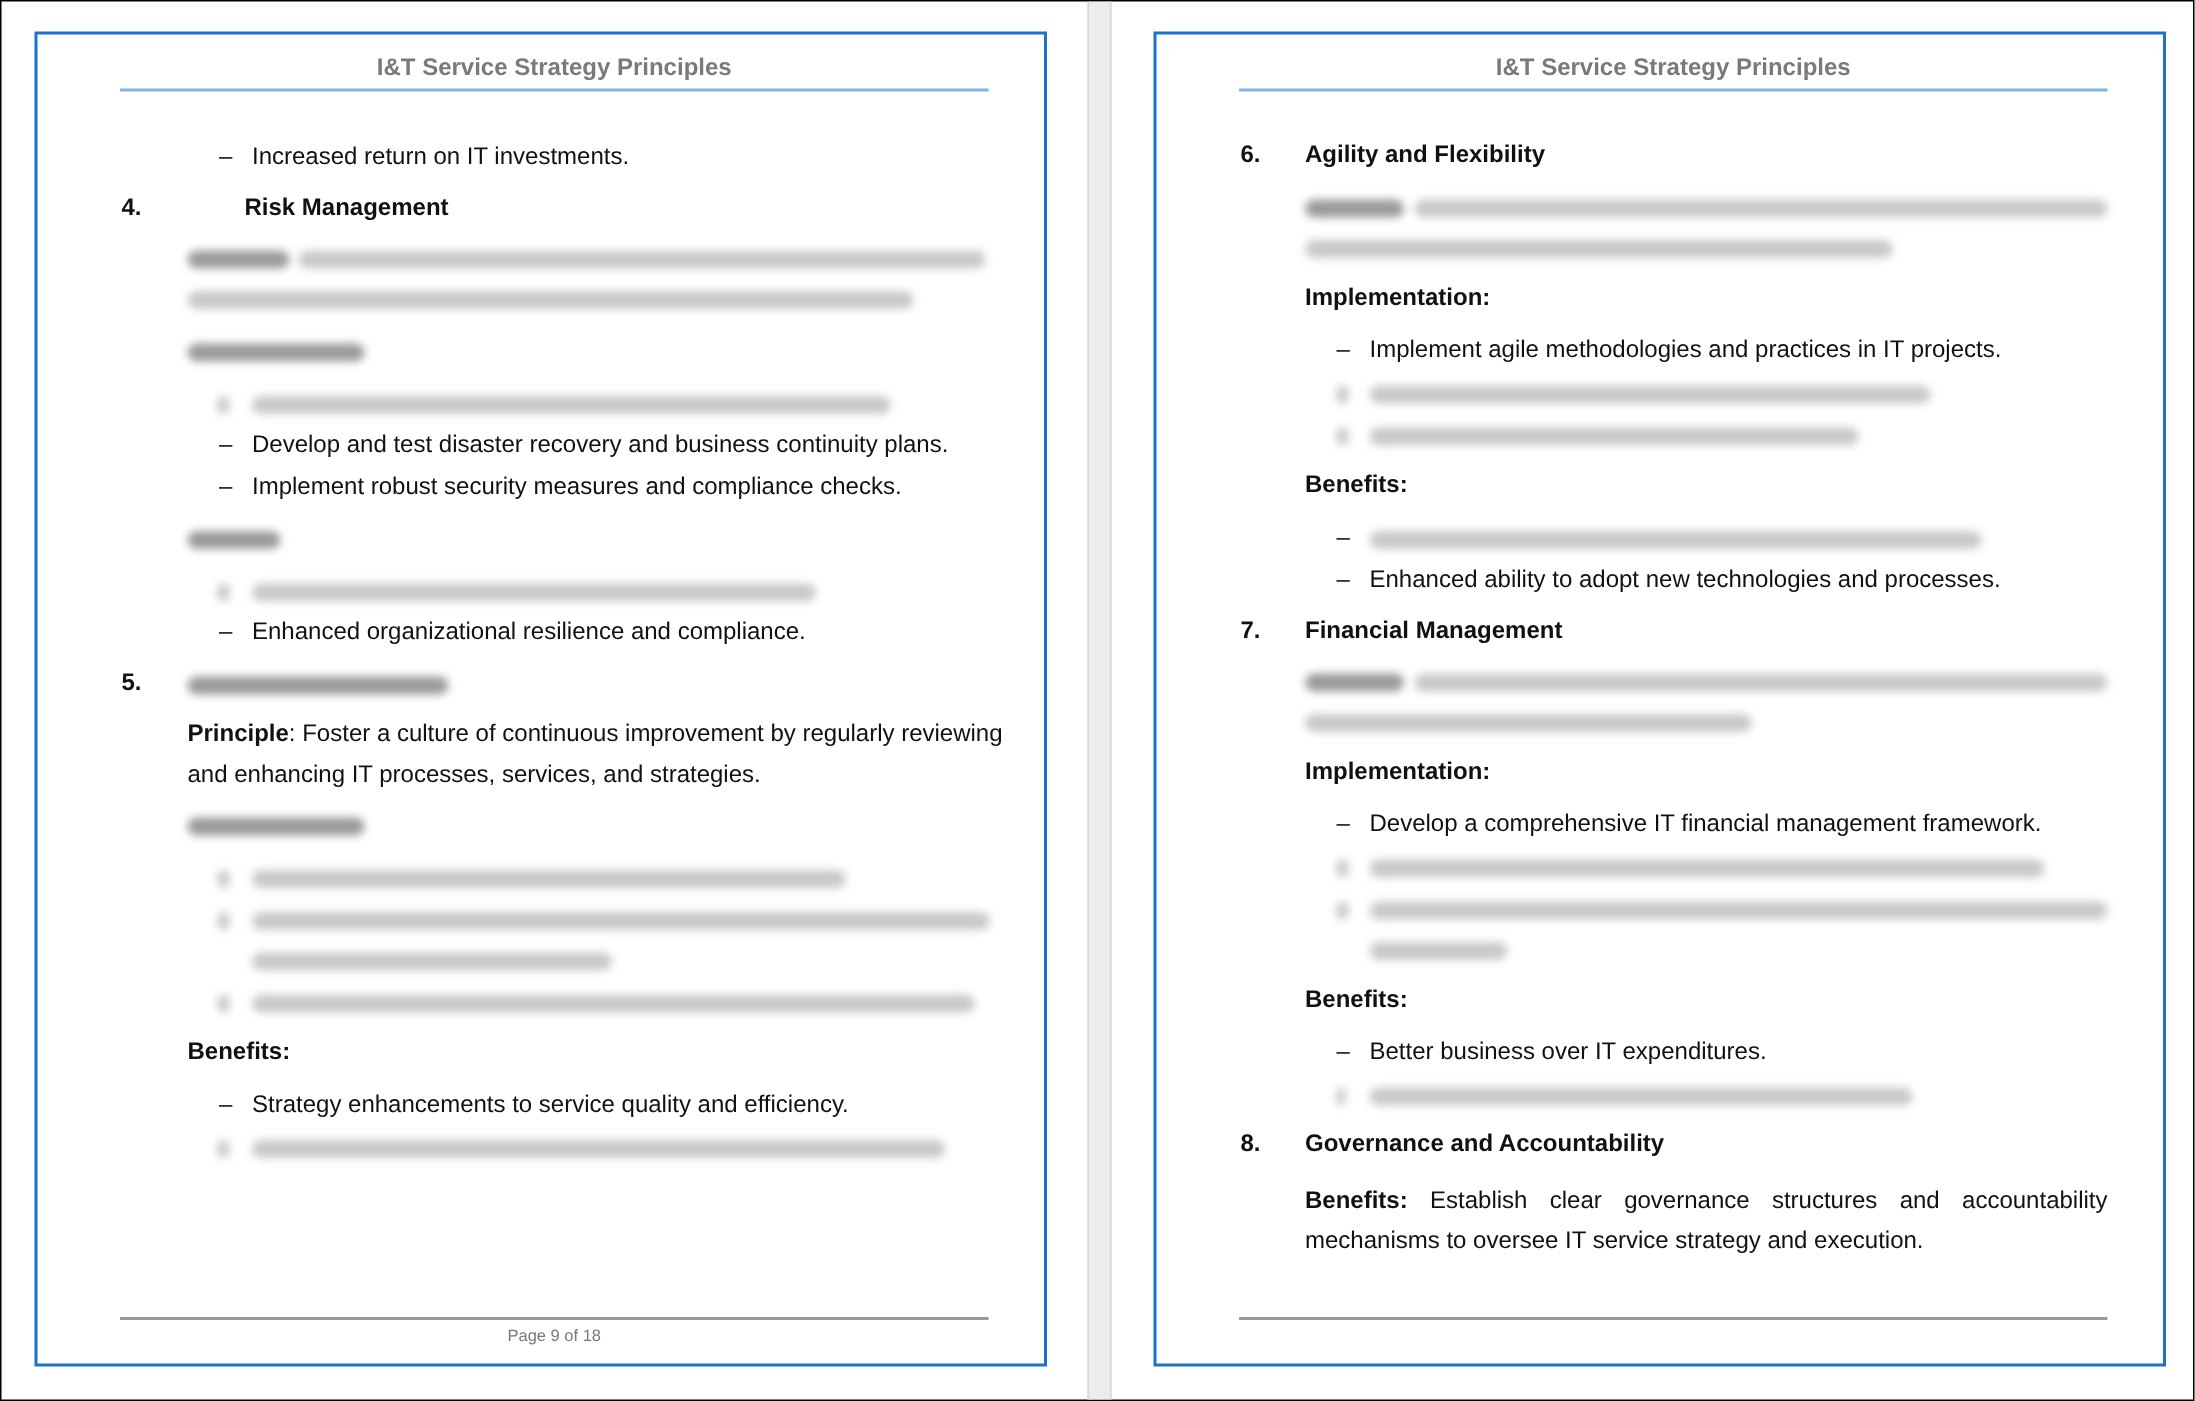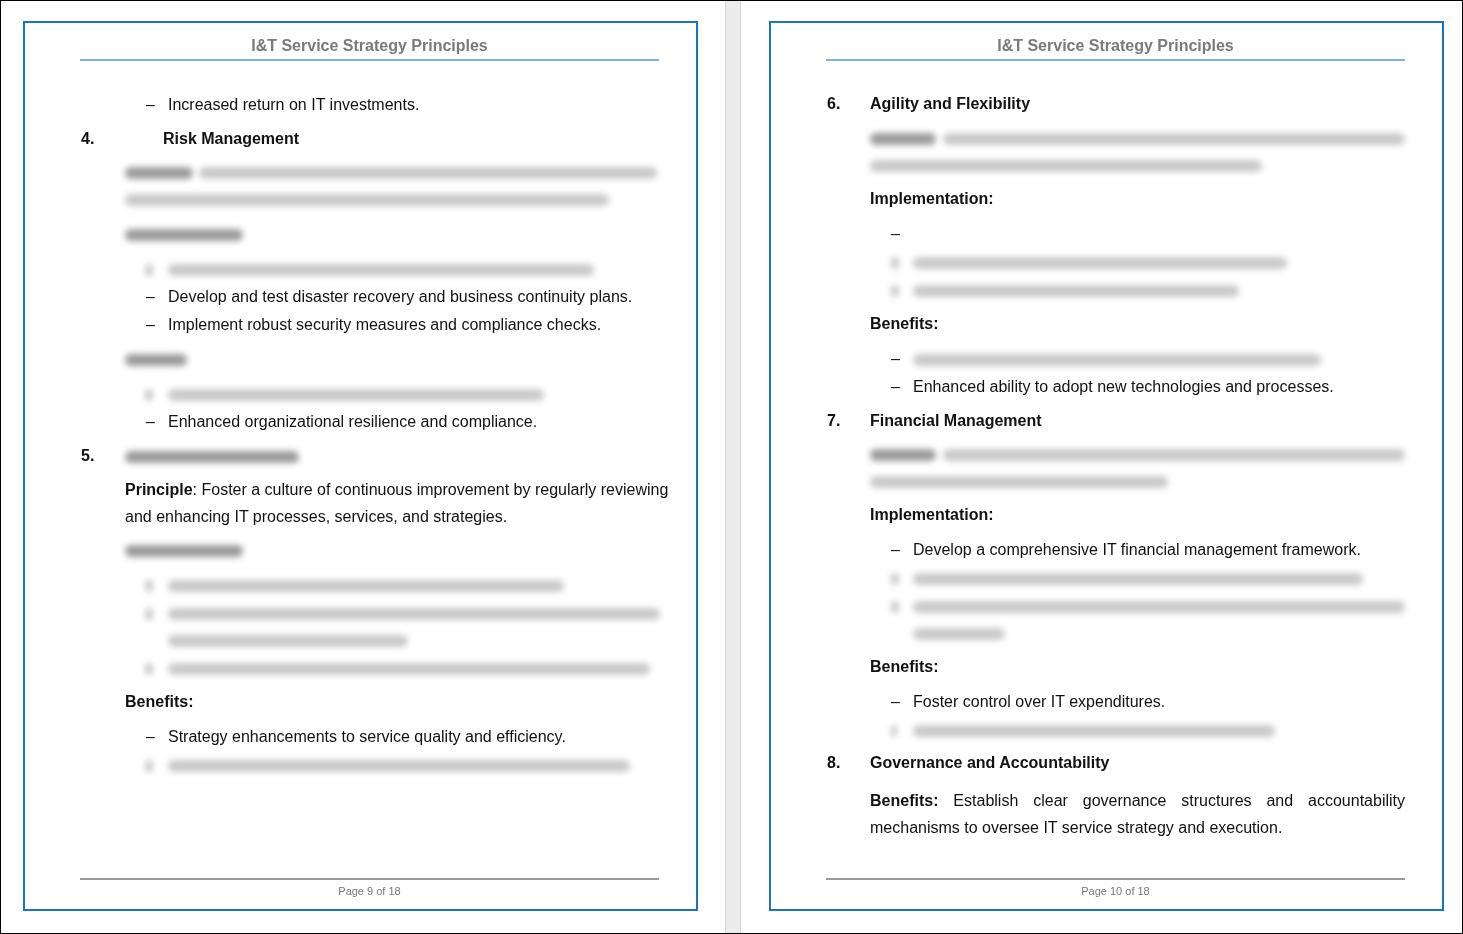--- a/index.html
+++ b/index.html
@@ -111,20 +111,21 @@
   <span class="num" style="left:56px;top:71px;">6.</span>
   <span class="ln title" style="left:99px;top:71px;">Agility and Flexibility</span>
 
   <div class="blur bold" style="left:99px;top:110px;width:66px;"></div>
   <div class="blur" style="left:172px;top:110px;width:462px;"></div>
   <div class="blur" style="left:99px;top:137px;width:392px;"></div>
 
   <span class="ln title" style="left:99px;top:166px;">Implementation:</span>
 
   <span class="dash" style="left:120px;top:201px;">–</span>
+  <span class="ln" style="left:142px;top:201px;">Implement agile methodologies and practices in IT projects.</span>
 
   <div class="blur" style="left:120px;top:234px;width:8px;"></div>
   <div class="blur" style="left:142px;top:234px;width:374px;"></div>
   <div class="blur" style="left:120px;top:262px;width:8px;"></div>
   <div class="blur" style="left:142px;top:262px;width:326px;"></div>
 
   <span class="ln title" style="left:99px;top:291px;">Benefits:</span>
 
   <span class="dash" style="left:120px;top:326px;">–</span>
   <div class="blur" style="left:142px;top:331px;width:408px;"></div>
@@ -146,25 +147,24 @@
 
   <div class="blur" style="left:120px;top:550px;width:8px;"></div>
   <div class="blur" style="left:142px;top:550px;width:450px;"></div>
   <div class="blur" style="left:120px;top:578px;width:8px;"></div>
   <div class="blur" style="left:142px;top:578px;width:492px;"></div>
   <div class="blur" style="left:142px;top:605px;width:92px;"></div>
 
   <span class="ln title" style="left:99px;top:634px;">Benefits:</span>
 
   <span class="dash" style="left:120px;top:669px;">–</span>
-  <span class="ln" style="left:142px;top:669px;">Foster control over IT expenditures.</span>
+  <span class="ln" style="left:142px;top:669px;">Better business over IT expenditures.</span>
 
   <div class="blur" style="left:120px;top:702px;width:6px;"></div>
   <div class="blur" style="left:142px;top:702px;width:362px;"></div>
 
   <span class="num" style="left:56px;top:730px;">8.</span>
   <span class="ln title" style="left:99px;top:730px;">Governance and Accountability</span>
 
   <div class="ln just" style="left:99px;top:764px;width:535px;line-height:27px;"><b>Benefits:</b><span> Establish clear governance structures and accountability mechanisms to oversee IT service strategy and execution.</span></div>
 
   <div class="ftr-line"></div>
-  <div class="ftr">Page 10 of 18</div>
 </div>
 
 </body></html>

